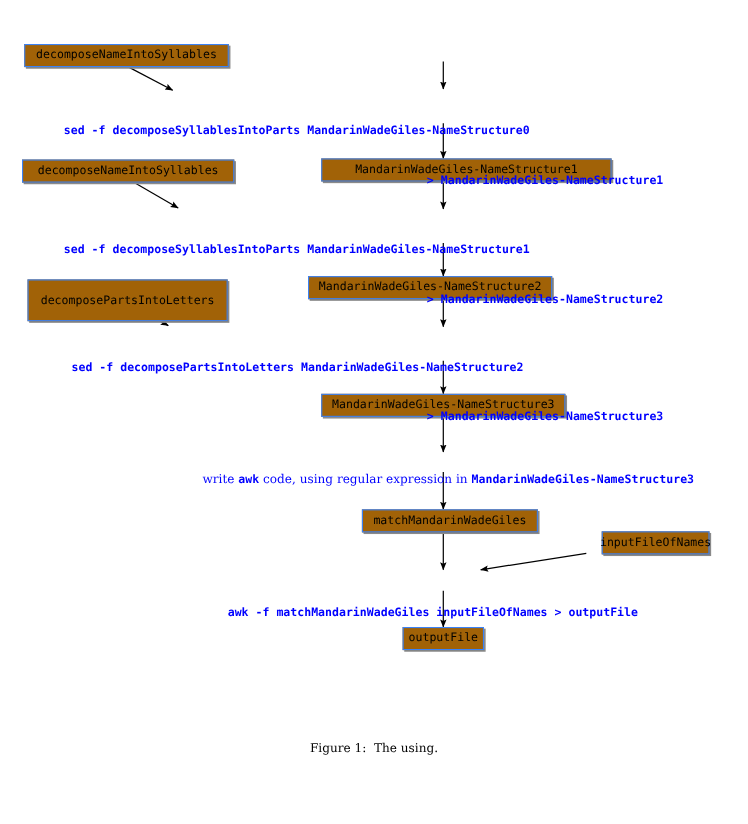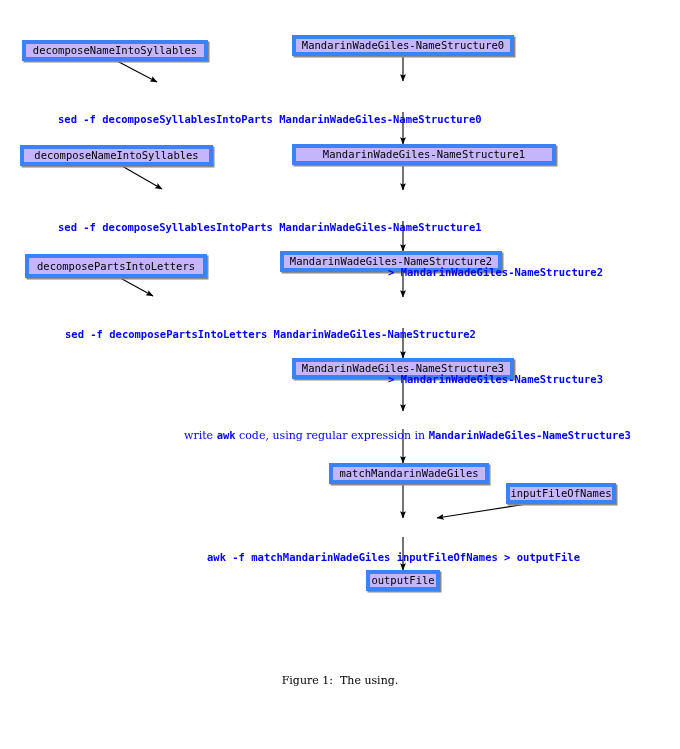--- a/index.html
+++ b/index.html
@@ -20,22 +20,22 @@
     left: 0;
     top: 0;
     width: 680px;
     height: 749px;
   }
 
   
   .node-box {
     position: absolute;
     box-sizing: border-box;
-    border: 4px solid #3b82f6;
-    background: #c4b5fd;
+    border: 1px solid #3b82f6;
+    background: #a16207;
     color: #000000;
     font-family: "DejaVu Sans Mono", monospace;
     font-size: 10.5px;
     line-height: 1;
     letter-spacing: 0px;
     white-space: nowrap;
     display: flex;
     align-items: center;
     justify-content: center;
     padding: 0 20px;
@@ -116,23 +116,20 @@
     <line x1="403" y1="484" x2="403" y2="518" stroke="#000000" stroke-width="1.1" marker-end="url(#arrowhead)"></line>
     <line x1="403" y1="537" x2="403" y2="570" stroke="#000000" stroke-width="1.1" marker-end="url(#arrowhead)"></line>
 
     <line x1="117" y1="61" x2="157" y2="82" stroke="#000000" stroke-width="1.1" marker-end="url(#arrowhead)"></line>
     <line x1="122" y1="166" x2="162" y2="189" stroke="#000000" stroke-width="1.1" marker-end="url(#arrowhead)"></line>
     <line x1="113" y1="274" x2="153" y2="296" stroke="#000000" stroke-width="1.1" marker-end="url(#arrowhead)"></line>
 
     <line x1="533" y1="503" x2="437" y2="518" stroke="#000000" stroke-width="1.1" marker-end="url(#arrowhead)"></line>
   </svg>
 
-  <div class="node-box" style="left:292px; top:35px; width:222px; height:21px;">
-    <span>MandarinWadeGiles-NameStructure0</span>
-  </div>
 
   <div class="node-box" style="left:292px; top:144px; width:264px; height:21px;">
     <span>MandarinWadeGiles-NameStructure1</span>
   </div>
 
   <div class="node-box" style="left:280px; top:251px; width:222px; height:21px;">
     <span>MandarinWadeGiles-NameStructure2</span>
   </div>
 
   <div class="node-box" style="left:292px; top:358px; width:222px; height:21px;">
@@ -148,30 +145,31 @@
   </div>
 
   <div class="node-box" style="left:22px; top:40px; width:186px; height:21px;">
     <span>decomposeNameIntoSyllables</span>
   </div>
 
   <div class="node-box" style="left:20px; top:145px; width:193px; height:21px;">
     <span>decomposeNameIntoSyllables</span>
   </div>
 
-  <div class="node-box" style="left:25px; top:254px; width:182px; height:24px;">
+  <div class="node-box" style="left:25px; top:254px; width:182px; height:38px;">
     <span>decomposePartsIntoLetters</span>
   </div>
 
-  <div class="node-box" style="left:506px; top:483px; width:110px; height:21px;">
+  <div class="node-box" style="left:547px; top:483px; width:98px; height:21px;">
     <span>inputFileOfNames</span>
   </div>
 
   <div class="cmd two-line" style="left:58px; top:82px; width:545px;">
     <span class="ln ln1">sed -f decomposeSyllablesIntoParts MandarinWadeGiles-NameStructure0</span>
+    <span class="ln ln2">&gt; MandarinWadeGiles-NameStructure1</span>
   </div>
 
   <div class="cmd two-line" style="left:58px; top:190px; width:545px;">
     <span class="ln ln1">sed -f decomposeSyllablesIntoParts MandarinWadeGiles-NameStructure1</span>
     <span class="ln ln2">&gt; MandarinWadeGiles-NameStructure2</span>
   </div>
 
   <div class="cmd two-line" style="left:65px; top:297px; width:538px;">
     <span class="ln ln1">sed -f decomposePartsIntoLetters MandarinWadeGiles-NameStructure2</span>
     <span class="ln ln2">&gt; MandarinWadeGiles-NameStructure3</span>

